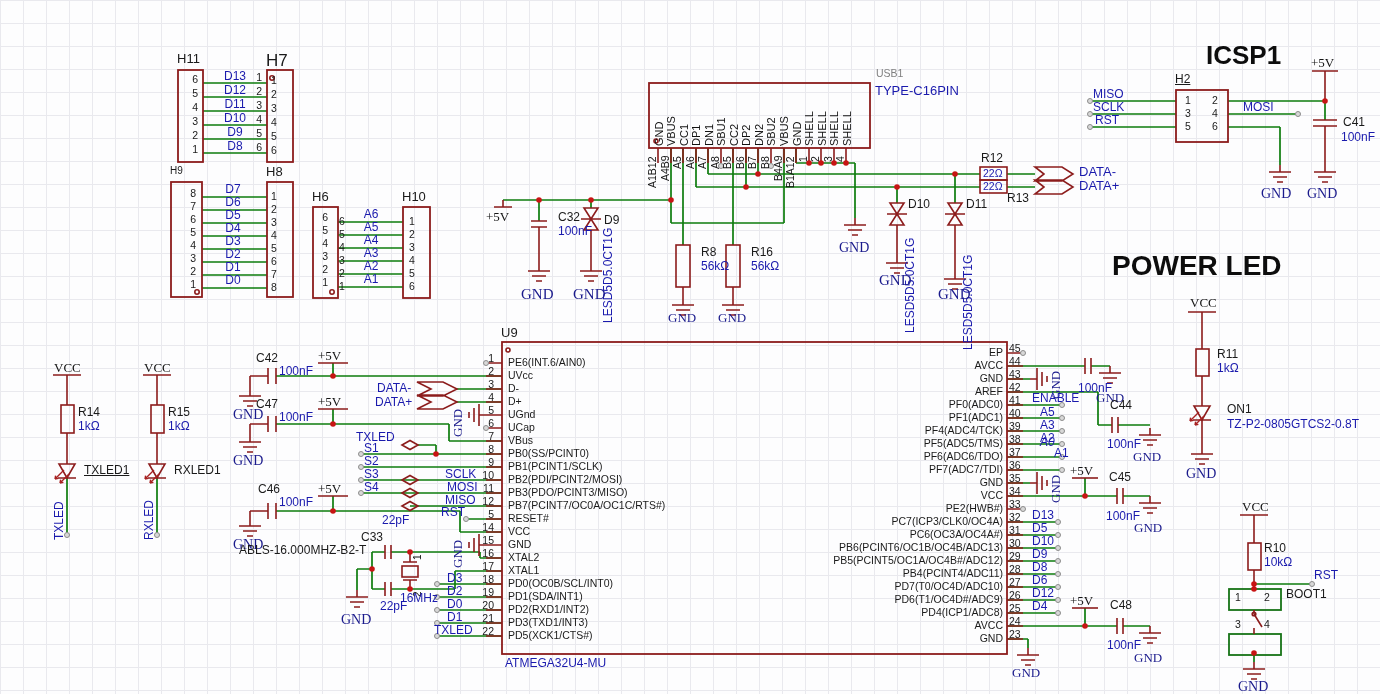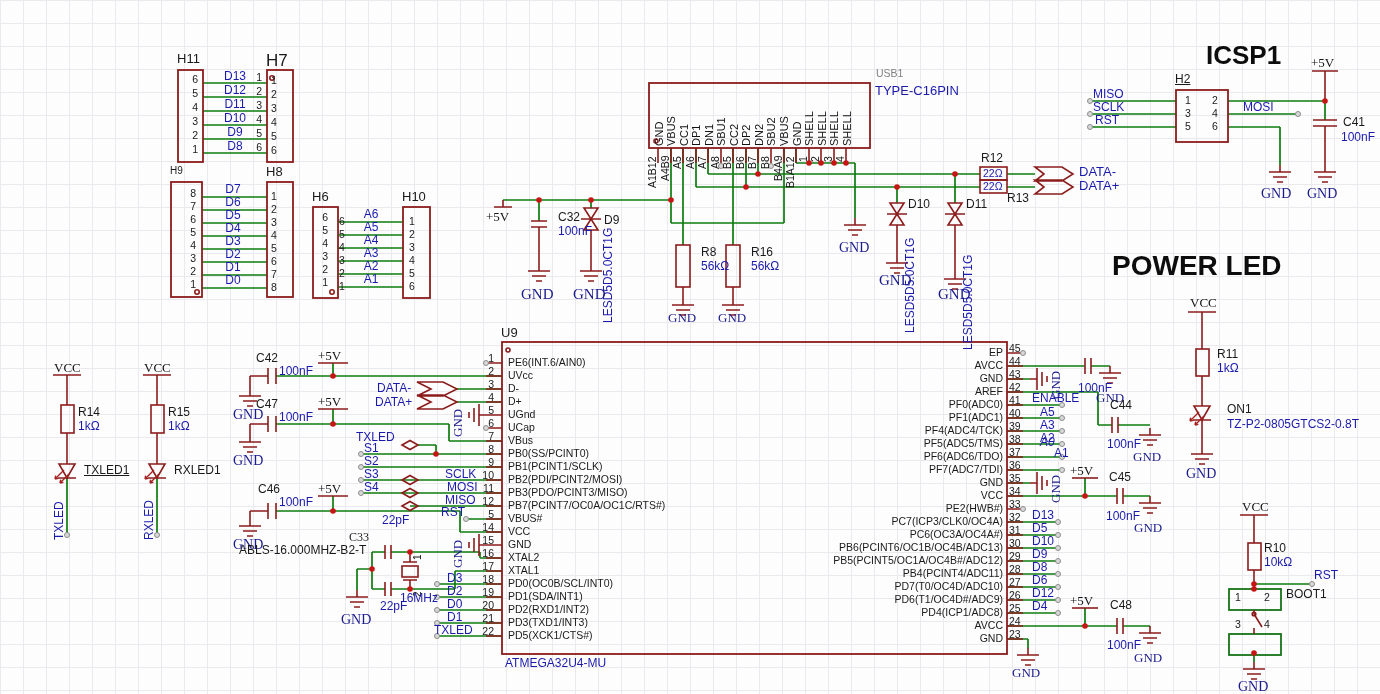--- a/index.html
+++ b/index.html
@@ -587,21 +587,21 @@
       <span class="pn">D-</span>
       <span class="pn">D+</span>
       <span class="pn">UGnd</span>
       <span class="pn">UCap</span>
       <span class="pn">VBus</span>
       <span class="pn">PB0(SS/PCINT0)</span>
       <span class="pn">PB1(PCINT1/SCLK)</span>
       <span class="pn">PB2(PDI/PCINT2/MOSI)</span>
       <span class="pn">PB3(PDO/PCINT3/MISO)</span>
       <span class="pn">PB7(PCINT7/OC0A/OC1C/RTS#)</span>
-      <span class="pn">VBUS#</span>
+      <span class="pn">RESET#</span>
       <span class="pn">VCC</span>
       <span class="pn">GND</span>
       <span class="pn">XTAL2</span>
       <span class="pn">XTAL1</span>
       <span class="pn">PD0(OC0B/SCL/INT0)</span>
       <span class="pn">PD1(SDA/INT1)</span>
       <span class="pn">PD2(RXD1/INT2)</span>
       <span class="pn">PD3(TXD1/INT3)</span>
       <span class="pn">PD5(XCK1/CTS#)</span>
     </div>
@@ -675,21 +675,21 @@
 <span class="lbl" style="left:364px;top:442px;">S1</span>
 <span class="lbl" style="left:364px;top:455px;">S2</span>
 <span class="lbl" style="left:364px;top:468px;">S3</span>
 <span class="lbl" style="left:364px;top:481px;">S4</span>
 <span class="lbl" style="left:445px;top:468px;">SCLK</span>
 <span class="lbl" style="left:447px;top:481px;">MOSI</span>
 <span class="lbl" style="left:445px;top:494px;">MISO</span>
 <span class="lbl" style="left:441px;top:506px;">RST</span>
 <span class="vlabel vgnd" style="left:450px;top:568px;">GND</span>
 <span class="lbl" style="left:382px;top:514px;">22pF</span>
-<span class="lbl blk" style="left:349px;top:531px;font-family:Liberation Serif, serif;">C33</span>
+<span class="lbl blk" style="left:361px;top:531px;">C33</span>
 <span class="lbl blk" style="left:239px;top:544px;">ABLS-16.000MHZ-B2-T</span>
 <span class="vlabel" style="left:412px;top:560px;font-size:10px;">1</span>
 <span class="vlabel" style="left:412px;top:597px;font-size:10px;">2</span>
 <span class="lbl" style="left:400px;top:592px;">16MHz</span>
 <span class="lbl" style="left:380px;top:600px;">22pF</span>
 <span class="gndt" style="left:341px;top:612px;">GND</span>
 <span class="lbl" style="left:447px;top:572px;">D3</span>
 <span class="lbl" style="left:447px;top:585px;">D2</span>
 <span class="lbl" style="left:447px;top:598px;">D0</span>
 <span class="lbl" style="left:447px;top:611px;">D1</span>

